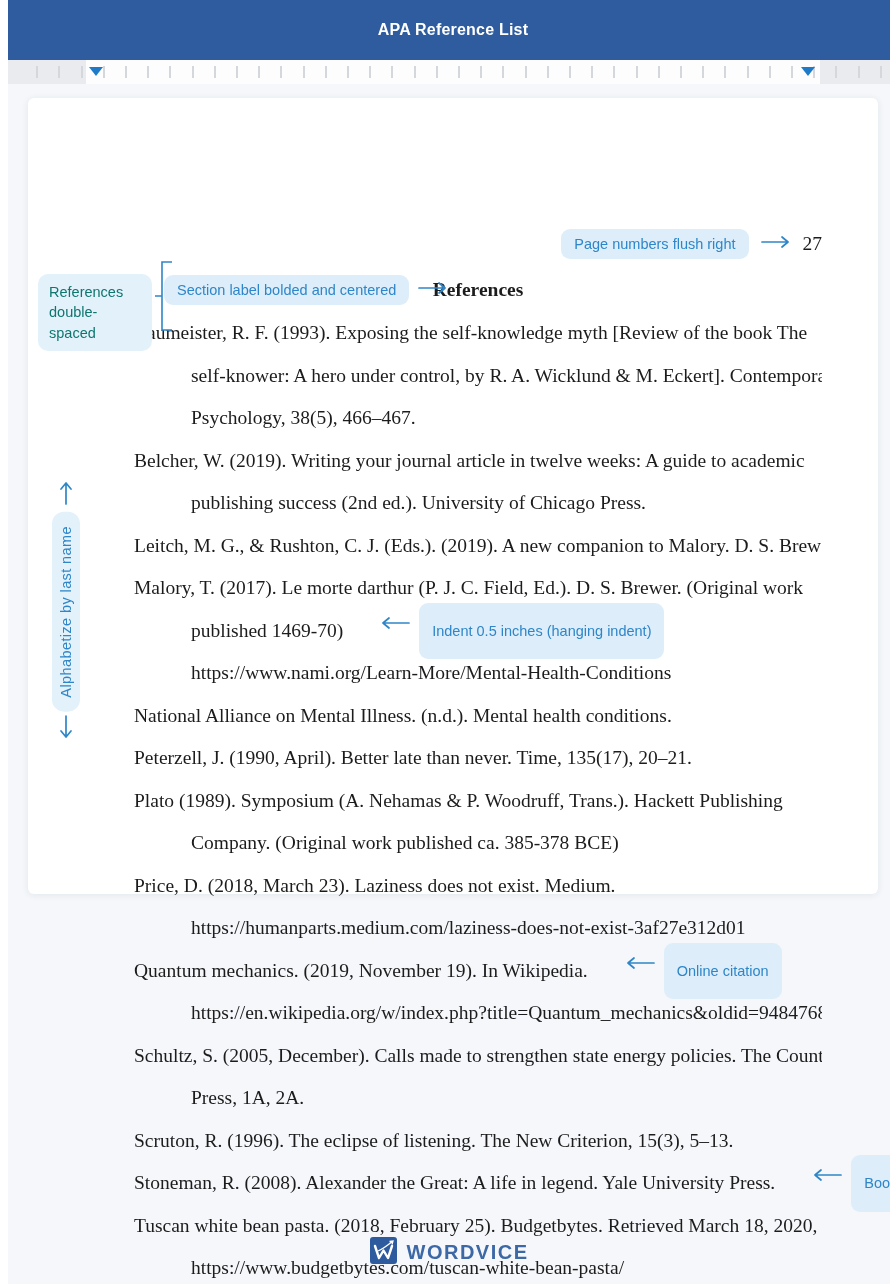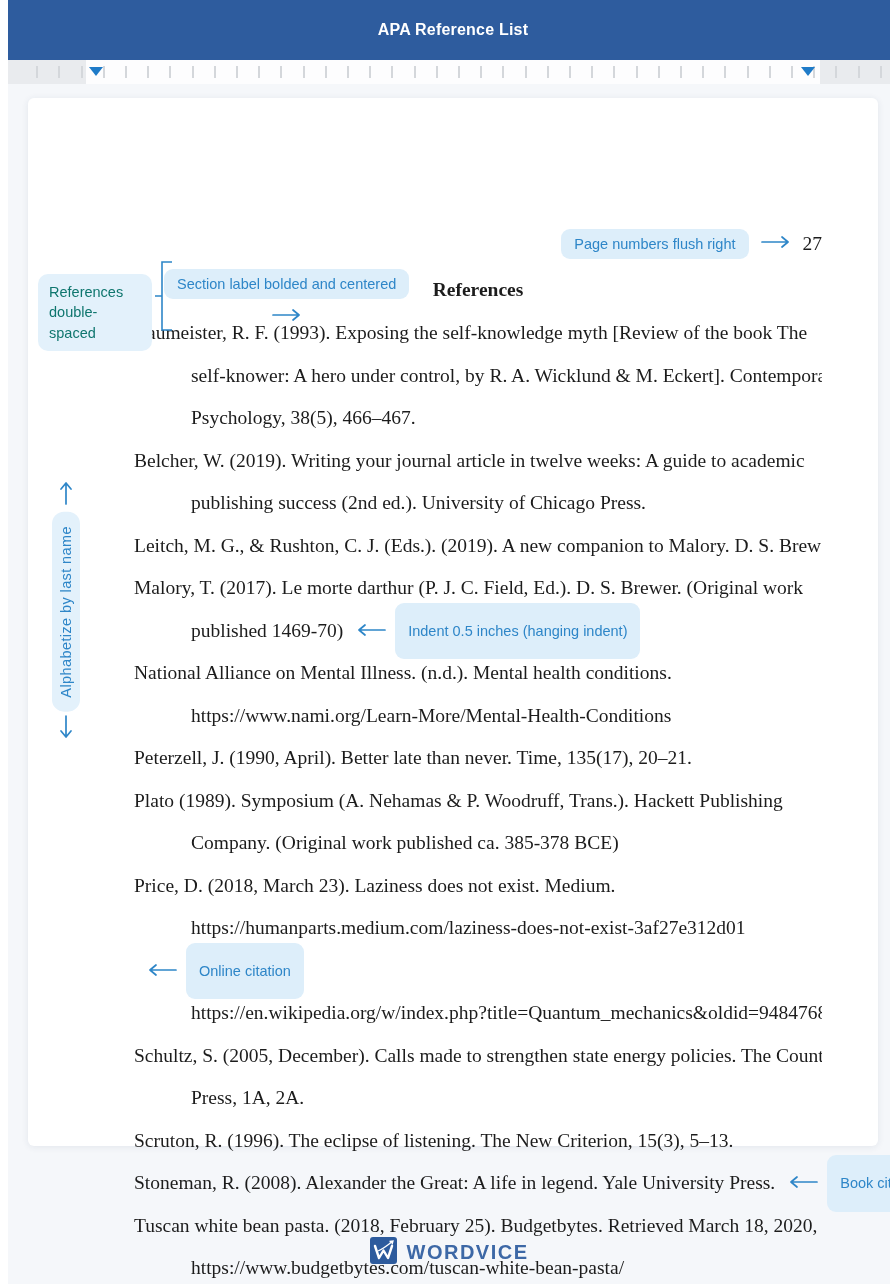--- a/index.html
+++ b/index.html
@@ -14,38 +14,38 @@
   
   .ruler{position:absolute;top:60px;left:0;right:0;height:24px;background:#e9ebee;}
   .ruler-inner{position:absolute;left:78px;width:734px;top:0;bottom:0;background:#fdfdfe;}
   .ruler-ticks{position:absolute;left:8px;right:0;top:6px;height:12px;
     background:repeating-linear-gradient(to right,transparent 0,transparent 20.2px,#d4d7db 20.2px,#d4d7db 22.2px);}
   .ruler-marker{position:absolute;top:7px;width:0;height:0;
     border-left:7px solid transparent;border-right:7px solid transparent;border-top:9px solid #1f7bc8;cursor:pointer;}
   .marker-left{left:81px;} .marker-right{left:793px;}
 
   
-  .page{position:absolute;left:20px;top:98px;width:850px;height:1048px;background:#ffffff;
+  .page{position:absolute;left:20px;top:98px;width:850px;height:796px;background:#ffffff;
         border-radius:6px;box-shadow:0 1px 7px rgba(30,50,90,.09);}
 
   .pn-row{position:absolute;left:106px;top:125px;width:688px;height:42px;
           display:flex;align-items:center;justify-content:flex-end;gap:12px;}
   .page-num{font-family:"Liberation Serif",serif;font-size:19.5px;color:#1c1c1c;text-align:right;}
 
   .heading-row{position:absolute;left:106px;top:171px;width:688px;height:42px;}
   .section-heading{width:100%;text-align:center;font-family:"Liberation Serif",serif;
                    font-weight:bold;font-size:19.5px;line-height:42px;color:#1c1c1c;}
-  .heading-note{position:absolute;left:30px;top:0;height:42px;display:flex;align-items:center;gap:9px;flex-direction:column;}
+  .heading-note{position:absolute;left:30px;top:0;height:42px;display:flex;align-items:center;gap:9px;}
 
   .ref-list{position:absolute;left:106px;top:214px;width:688px;}
   .ref-line{height:42.5px;line-height:42.5px;font-family:"Liberation Serif",serif;font-size:19.5px;
             color:#1c1c1c;white-space:nowrap;overflow:hidden;width:688px;box-sizing:border-box;}
   .ref-line.indent{padding-left:57px;}
-  .ref-line.has-badge{overflow:visible;width:auto;display:flex;align-items:center;}
-  .inline-note{display:inline-flex;align-items:center;gap:9px;margin-left:13px;flex:none;}
+  .ref-line.has-badge{overflow:visible;width:auto;display:flex;align-items:center;gap:24px;}
+  .inline-note{display:inline-flex;align-items:flex-start;gap:9px;margin-left:13px;flex:none;}
 
   
   .pill{display:inline-block;background:#ddeefa;color:#2e86c8;font-family:"Liberation Sans",sans-serif;
         font-size:14.5px;padding:7px 13px;border-radius:9px;white-space:nowrap;}
   .ds-badge{position:absolute;left:30px;top:274px;width:114px;box-sizing:border-box;padding:8px 11px;
             border-radius:10px;background:#e3f1fb;color:#0f766e;font-size:14.5px;line-height:1.4;}
   .ds-bracket{position:absolute;left:147px;top:261px;}
   .alpha-note{position:absolute;left:41px;top:481px;width:34px;
               display:flex;flex-direction:column;align-items:center;gap:3px;}
   .v-pill{background:#e3f1fb;color:#2e86c8;writing-mode:vertical-rl;transform:rotate(180deg);
@@ -106,28 +106,29 @@
         <div class="ref-line"><span class="ref-text">Malory, T. (2017). Le morte darthur (P. J. C. Field, Ed.). D. S. Brewer. (Original work</span></div>
         <div class="ref-line indent has-badge">
           <span class="ref-text">published 1469-70)</span>
           <span class="inline-note">
             <span><svg width="30" height="14" viewBox="0 0 30 14">
                 <path d="M29 7 H3 M9 2 L3 7 L9 12" fill="none" stroke="#2e86c8" stroke-width="1.7" stroke-linecap="round" stroke-linejoin="round"></path>
               </svg></span>
             <span class="pill">Indent 0.5 inches (hanging indent)</span>
           </span>
         </div>
+        <div class="ref-line indent"><span class="ref-text">https://www.nami.org/Learn-More/Mental-Health-Conditions</span></div>
         <div class="ref-line"><span class="ref-text">National Alliance on Mental Illness. (n.d.). Mental health conditions.</span></div>
-        <div class="ref-line indent"><span class="ref-text">https://www.nami.org/Learn-More/Mental-Health-Conditions</span></div>
         <div class="ref-line"><span class="ref-text">Peterzell, J. (1990, April). Better late than never. Time, 135(17), 20–21.</span></div>
         <div class="ref-line"><span class="ref-text">Plato (1989). Symposium (A. Nehamas &amp; P. Woodruff, Trans.). Hackett Publishing</span></div>
         <div class="ref-line indent"><span class="ref-text">Company. (Original work published ca. 385-378 BCE)</span></div>
         <div class="ref-line"><span class="ref-text">Price, D. (2018, March 23). Laziness does not exist. Medium.</span></div>
         <div class="ref-line indent"><span class="ref-text">https://humanparts.medium.com/laziness-does-not-exist-3af27e312d01</span></div>
         <div class="ref-line has-badge">
+          <span class="ref-text">Quantum mechanics. (2019, November 19). In Wikipedia.</span>
           <span class="inline-note">
             <span><svg width="30" height="14" viewBox="0 0 30 14">
                 <path d="M29 7 H3 M9 2 L3 7 L9 12" fill="none" stroke="#2e86c8" stroke-width="1.7" stroke-linecap="round" stroke-linejoin="round"></path>
               </svg></span>
             <span class="pill">Online citation</span>
           </span>
         </div>
         <div class="ref-line indent"><span class="ref-text">https://en.wikipedia.org/w/index.php?title=Quantum_mechanics&amp;oldid=948476810</span></div>
         <div class="ref-line"><span class="ref-text">Schultz, S. (2005, December). Calls made to strengthen state energy policies. The Country</span></div>
         <div class="ref-line indent"><span class="ref-text">Press, 1A, 2A.</span></div>

